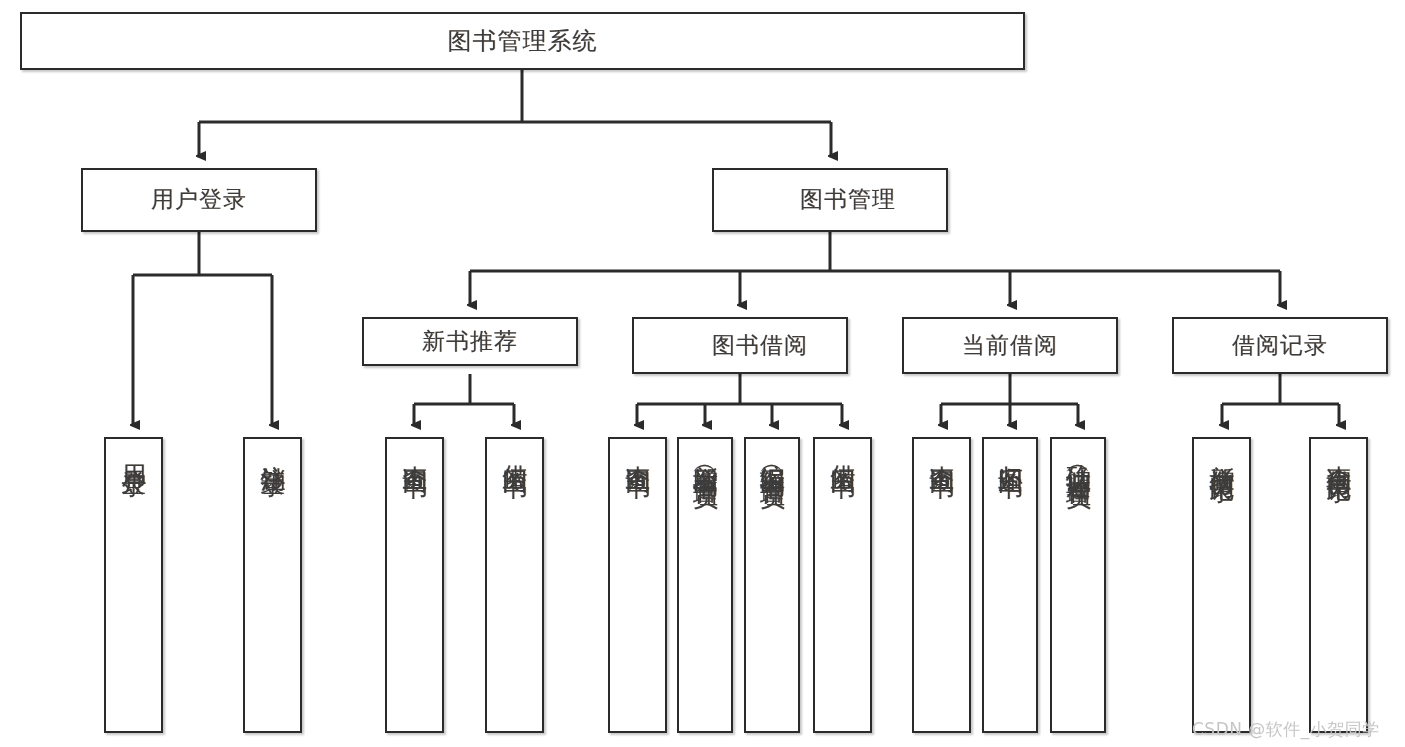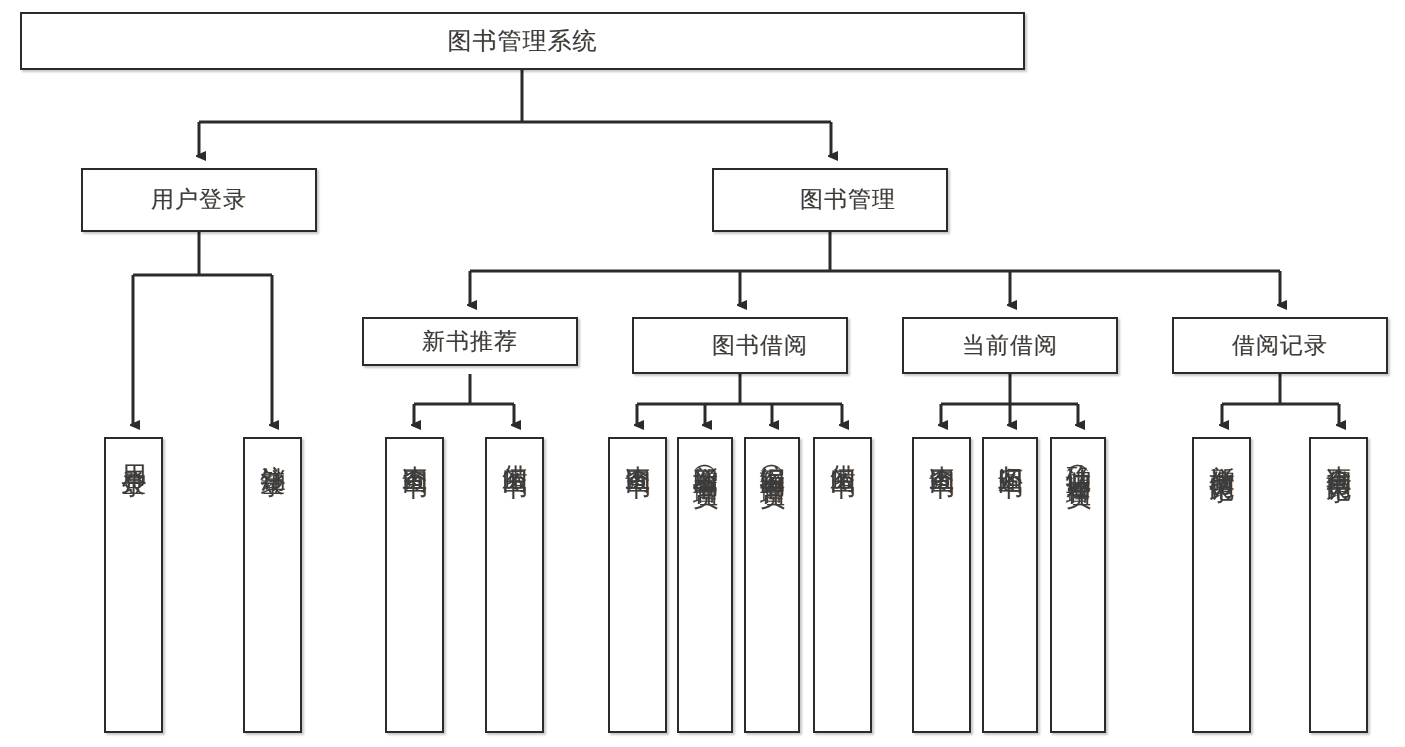--- a/index.html
+++ b/index.html
@@ -186,14 +186,15 @@
     <span class="label">确认归还（管理员）</span>
   </div>
 
   <div class="node vertical" style="left:1192px; top:437px; width:59px; height:296px;">
     <span class="label">新增借阅记录</span>
   </div>
   <div class="node vertical" style="left:1309px; top:437px; width:59px; height:296px;">
     <span class="label">查询借阅记录</span>
   </div>
 
+  <div class="watermark" style="left:1192px; top:718px;">CSDN @软件_小贺同学</div>
 
 </div>
 
 </body></html>

